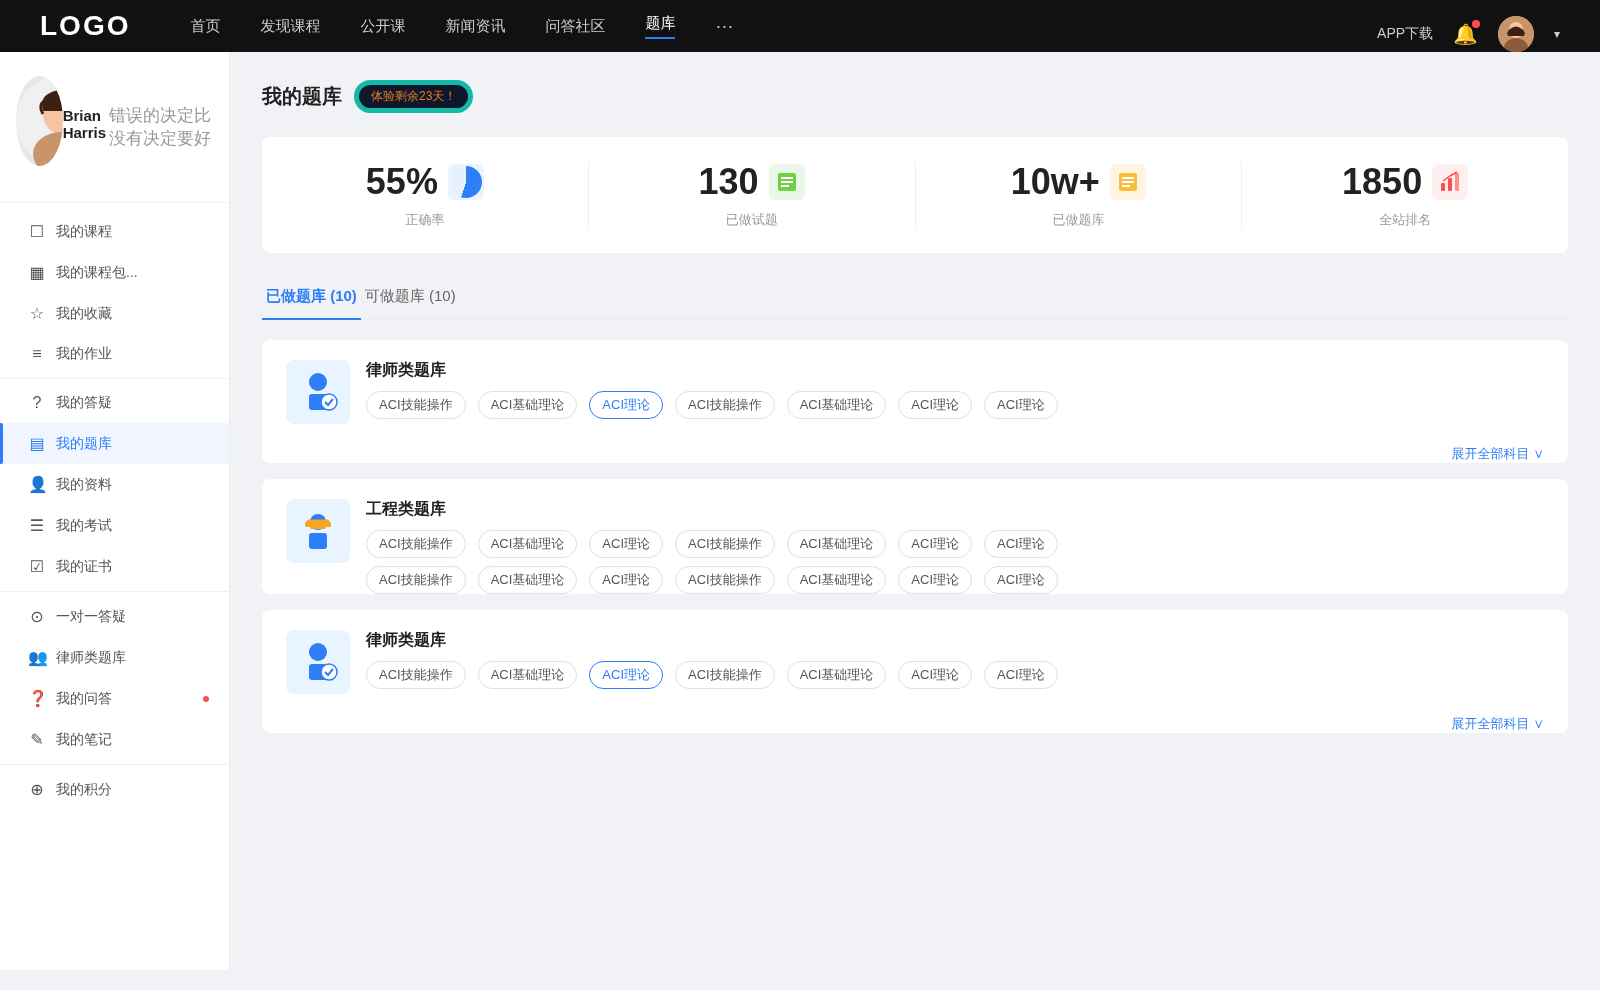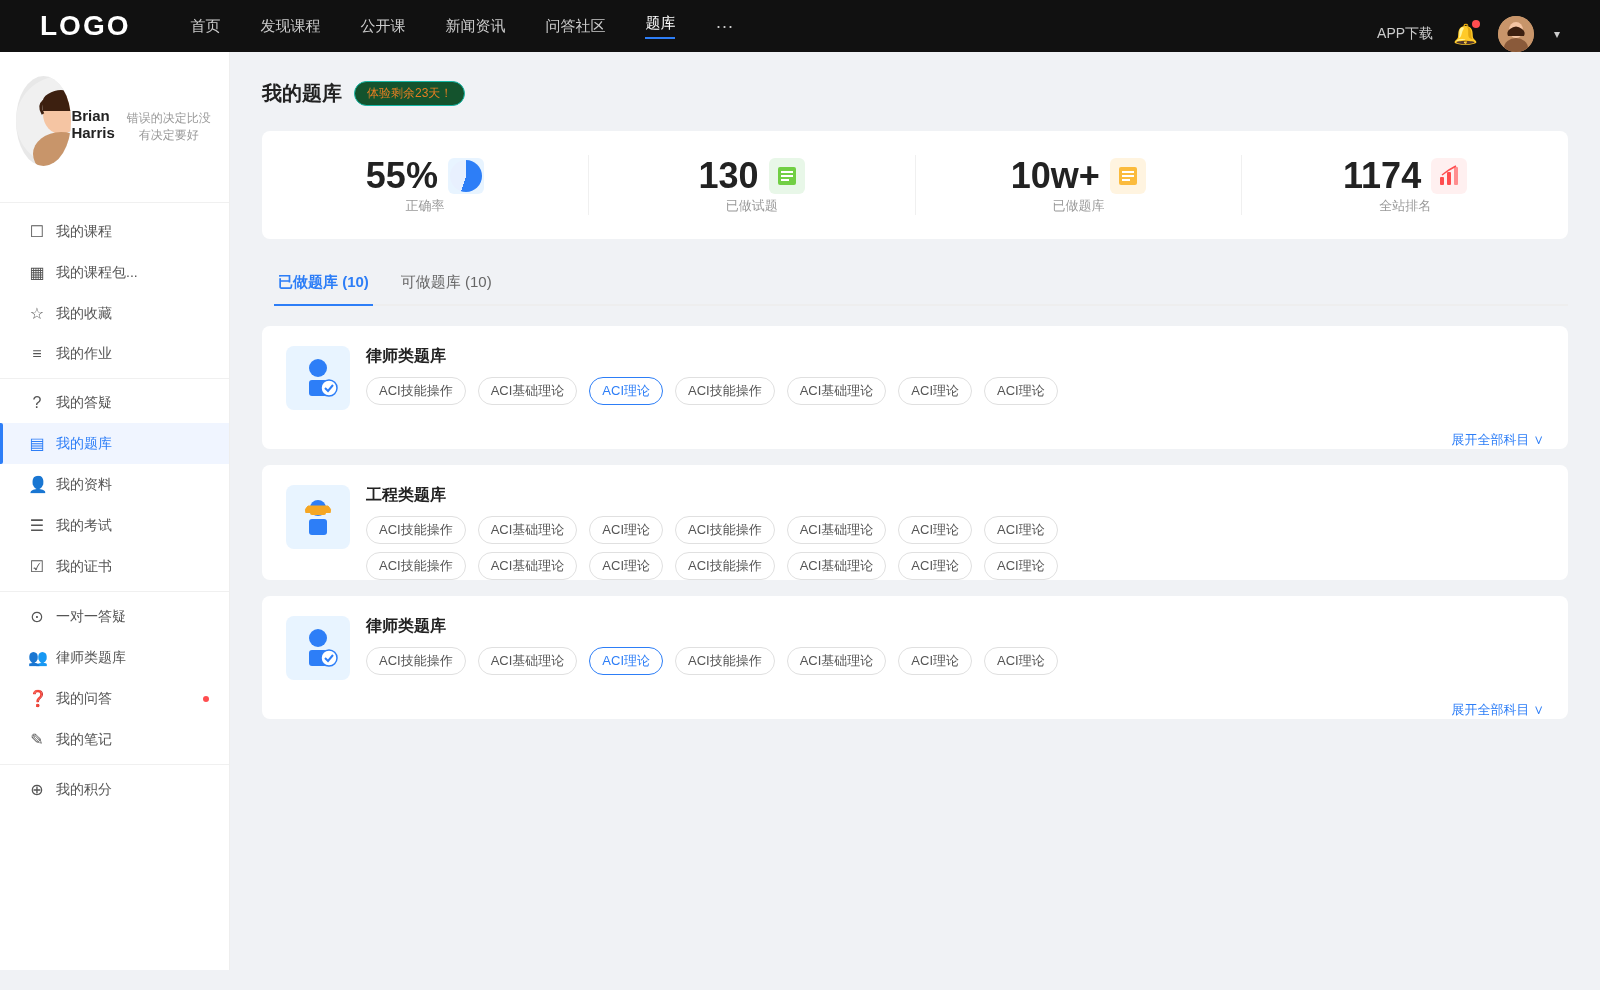--- a/index.html
+++ b/index.html
@@ -20,50 +20,50 @@
     .nav-chevron { color: #ccc; font-size: 12px; cursor: pointer; }
 
     
     .main-layout { display: flex; height: calc(990px - 72px); }
 
     
     .sidebar { width: 230px; background: #fff; padding: 24px 0; flex-shrink: 0; border-right: 1px solid #eee; overflow-y: auto; }
     .sidebar-profile { display: flex; flex-direction: row; align-items: center; padding: 0 16px 24px; border-bottom: 1px solid #f0f0f0; }
     .profile-avatar { width: 90px; height: 90px; border-radius: 50%; background: #e8e8e8; overflow: hidden; margin-bottom: 12px; }
     .profile-name { font-size: 15px; font-weight: 600; color: #222; margin-bottom: 6px; }
-    .profile-motto { font-size: 12px; color: #999; text-align: center; font-family: Liberation Mono, monospace; }
+    .profile-motto { font-size: 17px; color: #999; text-align: center; font-family: Liberation Mono, monospace; }
     .sidebar-menu { padding: 8px 0; }
     .menu-item { display: flex; align-items: center; gap: 10px; padding: 11px 28px; cursor: pointer; color: #555; font-size: 14px; position: relative; }
     .menu-item.active { color: #2d7ef7; background: #f0f5ff; }
     .menu-item.active::before { content: ''; position: absolute; left: 0; top: 0; bottom: 0; width: 3px; background: #2d7ef7; border-radius: 0 2px 2px 0; }
     .menu-icon { font-size: 16px; width: 18px; text-align: center; flex-shrink: 0; }
     .menu-dot { width: 6px; height: 6px; background: #ff4d4f; border-radius: 50%; position: absolute; right: 20px; top: 50%; transform: translateY(-50%); }
     .menu-divider { border-top: 1px solid #f0f0f0; margin: 4px 0; }
 
     
     .content { flex: 1; padding: 28px 32px; overflow-y: auto; background: #f0f2f5; }
     .page-header { display: flex; align-items: center; gap: 12px; margin-bottom: 24px; }
     .page-title { font-size: 20px; font-weight: 600; color: #222; }
-    .trial-badge { background: #14532d; color: #e67e22; border: 1px solid #14b8a6; border-radius: 20px; padding: 3px 12px; font-size: 12px; }
+    .trial-badge { background: #0f172a; color: #e67e22; border: 5px solid #14b8a6; border-radius: 20px; padding: 3px 12px; font-size: 12px; }
 
     
     .stats-bar { background: #fff; border-radius: 8px; display: flex; padding: 24px 0; margin-bottom: 24px; }
-    .stat-item { flex: 1; display: flex; flex-direction: column; align-items: center; border-right: 1px solid #f0f0f0; }
+    .stat-item { flex: 1; display: flex; flex-direction: column; align-items: center; gap: 8px; border-right: 1px solid #f0f0f0; }
     .stat-item:last-child { border-right: none; }
     .stat-top { display: flex; align-items: center; gap: 10px; }
     .stat-value { font-size: 36px; font-weight: 700; color: #222; }
     .stat-label { font-size: 13px; color: #999; }
     .stat-icon { width: 36px; height: 36px; display: flex; align-items: center; justify-content: center; border-radius: 6px; font-size: 20px; }
     .stat-icon.blue { background: #e8f4ff; }
     .stat-icon.green { background: #e8f7e8; }
     .stat-icon.orange { background: #fff4e0; }
     .stat-icon.red { background: #fff0f0; }
 
     
-    .tabs { display: flex; gap: 24px; margin-bottom: 20px; border-bottom: 2px solid #eee; margin-left: 12px; }
+    .tabs { display: flex; margin-bottom: 20px; border-bottom: 2px solid #eee; }
     .tab { padding: 10px 4px 12px; font-size: 15px; color: #666; cursor: pointer; border-bottom: 2px solid transparent; margin-bottom: -2px; }
     .tab.active { color: #2d7ef7; border-bottom-color: #2d7ef7; font-weight: 600; }
 
     
     .qbank-card { background: #fff; border-radius: 8px; margin-bottom: 16px; padding: 20px 24px 0; }
     .qbank-header { display: flex; align-items: flex-start; gap: 16px; margin-bottom: 14px; }
     .qbank-icon { width: 64px; height: 64px; background: #e8f4ff; border-radius: 8px; display: flex; align-items: center; justify-content: center; flex-shrink: 0; }
     .qbank-info { flex: 1; }
     .qbank-name { font-size: 16px; font-weight: 600; color: #222; }
     .qbank-tags { display: flex; flex-wrap: wrap; gap: 12px; margin-top: 10px; align-items: center; }
@@ -231,21 +231,21 @@
               <line x1="5" y1="7" x2="17" y2="7" stroke="#fff" stroke-width="2"></line>
               <line x1="5" y1="11" x2="17" y2="11" stroke="#fff" stroke-width="2"></line>
               <line x1="5" y1="15" x2="13" y2="15" stroke="#fff" stroke-width="2"></line>
             </svg>
           </div>
         </div>
         <span class="stat-label">已做题库</span>
       </div>
       <div class="stat-item">
         <div class="stat-top">
-          <span class="stat-value">1174</span>
+          <span class="stat-value">1850</span>
           <div class="stat-icon red">
             <svg width="22" height="22" viewBox="0 0 22 22" xmlns="http://www.w3.org/2000/svg">
               <rect x="2" y="12" width="4" height="8" rx="1" fill="#ff4d4f"></rect>
               <rect x="9" y="7" width="4" height="13" rx="1" fill="#ff4d4f"></rect>
               <rect x="16" y="2" width="4" height="18" rx="1" fill="#ff4d4f" opacity="0.6"></rect>
               <polyline points="4,10 11,5 18,1" fill="none" stroke="#ff4d4f" stroke-width="1.5"></polyline>
             </svg>
           </div>
         </div>
         <span class="stat-label">全站排名</span>

